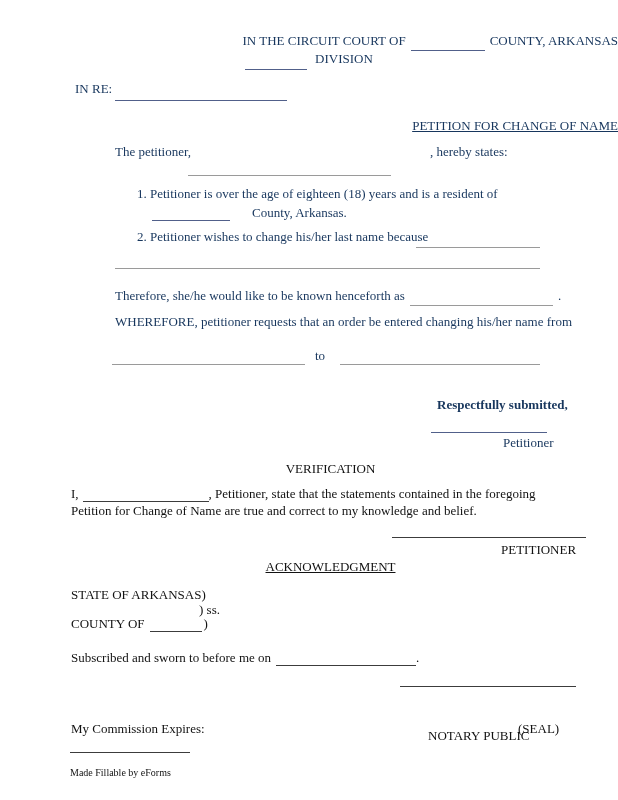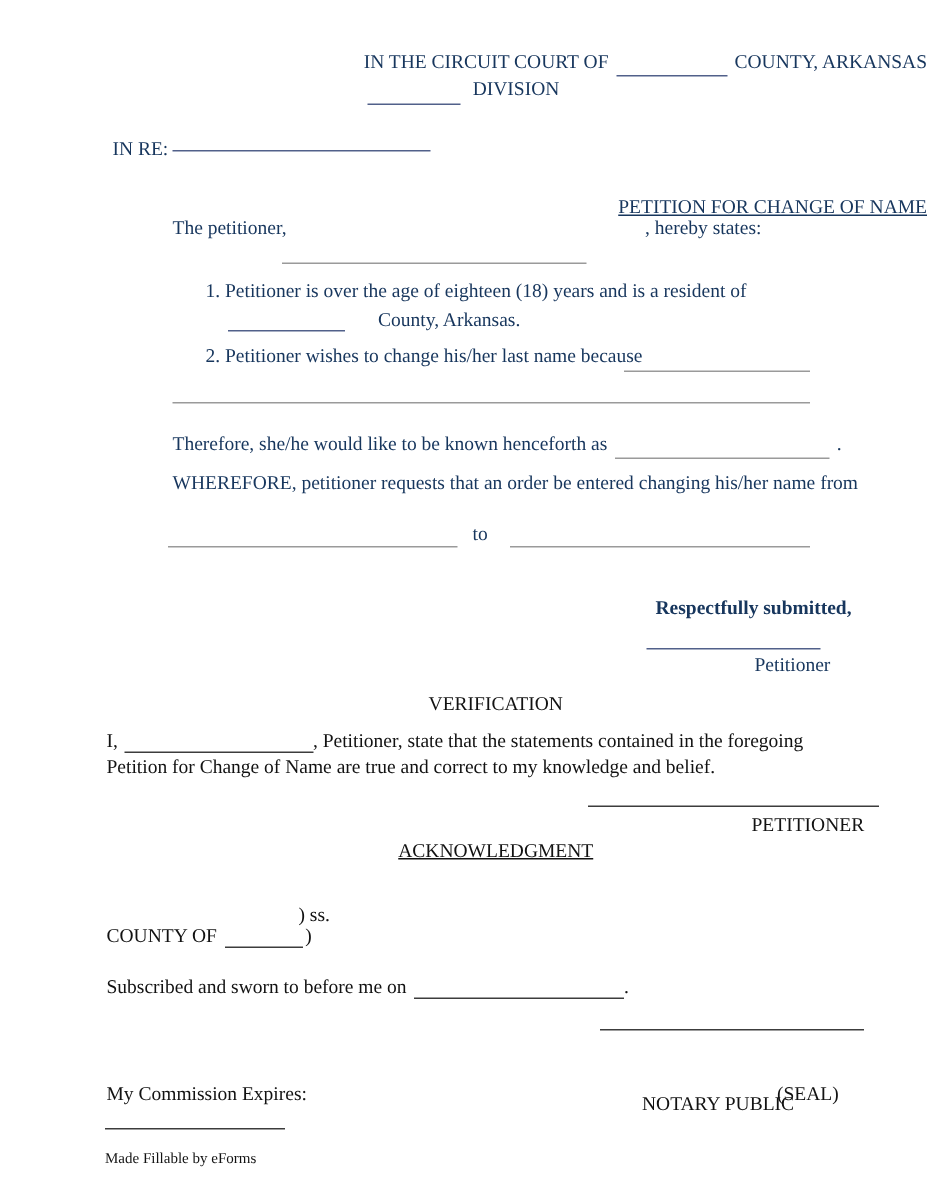--- a/index.html
+++ b/index.html
@@ -44,26 +44,26 @@
 
   <div class="abs centered" style="top:33px;">
     <span>IN THE CIRCUIT COURT OF</span><span class="blank" style="width:74px; top:6px; margin:0 5px;"></span><span>COUNTY, ARKANSAS</span>
   </div>
 
   <div class="abs divrow" style="top:51px;">
     <span class="blank" style="width:62px; top:18px; margin-right:8px;"></span>
     <span>DIVISION</span>
   </div>
 
-  <div class="abs" style="top:81px; left:75px;margin-top:10px;">
+  <div class="abs" style="top:81px; left:75px;">
     <span>IN RE:</span>
   </div>
   <div class="line navy" style="top:100px; left:115px; width:172px;"></div>
 
-  <div class="abs centered underlined" style="top:118px;margin-top:12px;">PETITION FOR CHANGE OF NAME</div>
+  <div class="abs centered underlined" style="top:118px;">PETITION FOR CHANGE OF NAME</div>
 
   <div class="abs" style="top:144px; left:115px;">The petitioner,</div>
   <div class="abs" style="top:144px; left:395px;margin-left:35px;">, hereby states:</div>
   <div class="line gray" style="top:175px; left:188px; width:203px; border-bottom-color:var(--line-gray);"></div>
 
   <div class="abs" style="top:186px; left:137px;">1. Petitioner is over the age of eighteen (18) years and is a resident of</div>
   <div class="abs" style="top:205px; left:252px;">County, Arkansas.</div>
   <div class="line navy" style="top:220px; left:152px; width:78px;"></div>
 
   <div class="abs" style="top:229px; left:137px;">2. Petitioner wishes to change his/her last name because</div>
@@ -85,20 +85,21 @@
   <div class="abs" style="top:435px; left:503px;">Petitioner</div>
 
   <div class="abs black-centered black" style="top:461px;">VERIFICATION</div>
   <div class="abs para black" style="top:485px; left:71px; width:505px;">
     <span>I,</span><span class="blank dark" style="width:126px; top:4px; margin-left:4px;"></span><span>, Petitioner, state that the statements contained in the foregoing Petition for Change of Name are true and correct to my knowledge and belief.</span>
   </div>
   <div class="line dark" style="top:537px; left:392px; width:194px;"></div>
   <div class="abs black" style="top:542px; left:501px;">PETITIONER</div>
 
   <div class="abs black-centered black underlined" style="top:559px;">ACKNOWLEDGMENT</div>
+  <div class="abs black" style="top:587px; left:71px;">STATE OF ARKANSAS)</div>
   <div class="abs black" style="top:602px; left:199px;">) ss.</div>
   <div class="abs black" style="top:616px; left:71px;">
     <span>COUNTY OF</span><span class="blank dark" style="width:52px; top:4px; margin:0 2px 0 5px;"></span><span>)</span>
   </div>
   <div class="abs black" style="top:650px; left:71px;">
     <span>Subscribed and sworn to before me on</span><span class="blank dark" style="width:140px; top:4px; margin-left:5px;"></span><span>.</span>
   </div>
   <div class="line dark" style="top:686px; left:400px; width:176px;"></div>
   <div class="abs black" style="top:728px; left:428px;">NOTARY PUBLIC</div>
   <div class="abs black" style="top:721px; left:71px;">My Commission Expires:</div>

